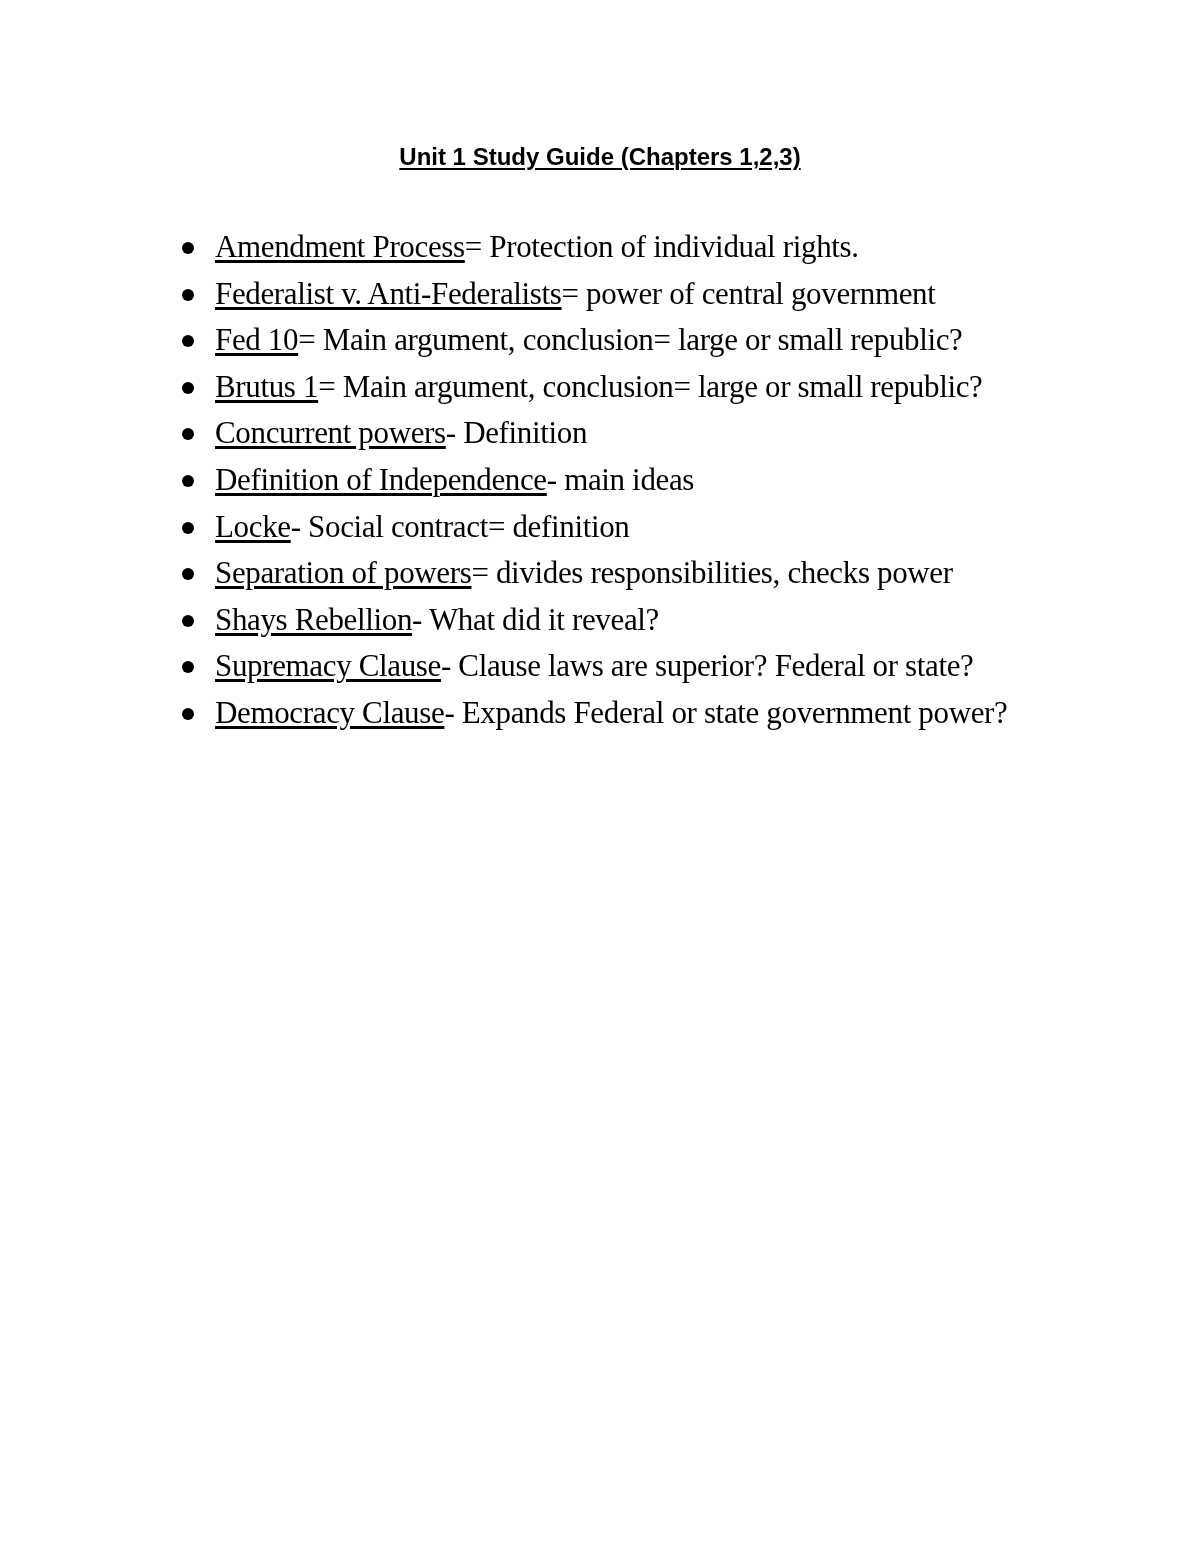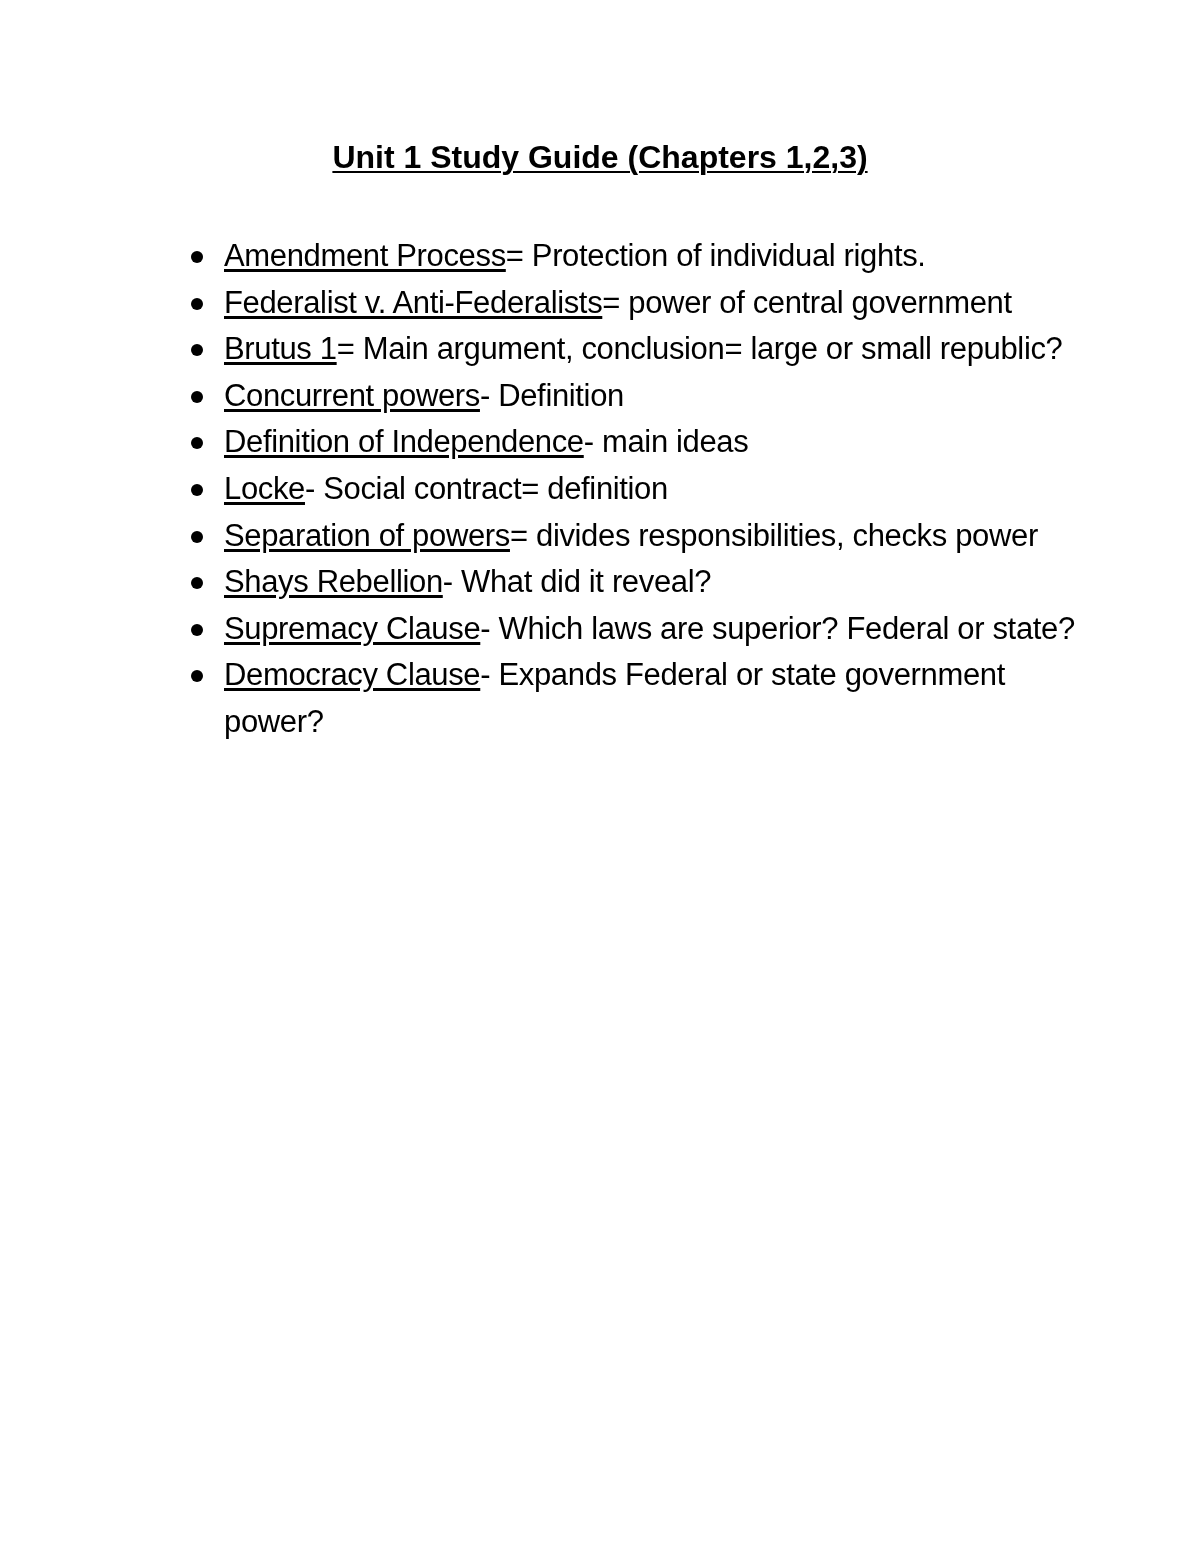--- a/index.html
+++ b/index.html
@@ -14,35 +14,36 @@
       overflow: hidden;
       font-family: "Liberation Sans", sans-serif;
       color: #000000;
     }
     .title {
       position: absolute;
       top: 141px;
       left: 0;
       width: 1200px;
       text-align: center;
-      font-size: 32px;
+      font-size: 24px;
       font-weight: bold;
       text-decoration: underline;
       text-decoration-thickness: 2px;
       text-underline-offset: 3px;
       line-height: 32px;
     }
     .list {
       position: absolute;
       top: 221px;
       left: 0;
-      margin: 12px;
+      margin: 3px;
       padding: 0;
       list-style: none;
       width: 1100px;
+      font-family: Liberation Serif, serif;
     }
     .item {
       position: relative;
       padding-left: 212px;
       font-size: 31px;
       line-height: 46.6px;
       letter-spacing: -0.35px;
       white-space: normal;
       width: 860px;
     }
@@ -63,22 +64,23 @@
   </style>
 </head>
 <body>
 
 <div>
   <div class="title">Unit 1 Study Guide (Chapters 1,2,3)</div>
 
   <ul class="list">
     <li class="item"><span class="bullet"></span><span class="term">Amendment Process</span><span>= Protection of individual rights.</span></li>
     <li class="item"><span class="bullet"></span><span class="term">Federalist v. Anti-Federalists</span><span>= power of central government</span></li>
+    <li class="item"><span class="bullet"></span><span class="term">Fed 10</span><span>= Main argument, conclusion= large or small republic?</span></li>
     <li class="item"><span class="bullet"></span><span class="term">Brutus 1</span><span>= Main argument, conclusion= large or small republic?</span></li>
     <li class="item"><span class="bullet"></span><span class="term">Concurrent powers</span><span>- Definition</span></li>
     <li class="item"><span class="bullet"></span><span class="term">Definition of Independence</span><span>- main ideas</span></li>
     <li class="item"><span class="bullet"></span><span class="term">Locke</span><span>- Social contract= definition</span></li>
     <li class="item"><span class="bullet"></span><span class="term">Separation of powers</span><span>= divides responsibilities, checks power</span></li>
     <li class="item"><span class="bullet"></span><span class="term">Shays Rebellion</span><span>- What did it reveal?</span></li>
-    <li class="item"><span class="bullet"></span><span class="term">Supremacy Clause</span><span>- Which laws are superior? Federal or state?</span></li>
+    <li class="item"><span class="bullet"></span><span class="term">Supremacy Clause</span><span>- Clause laws are superior? Federal or state?</span></li>
     <li class="item"><span class="bullet"></span><span class="term">Democracy Clause</span><span>- Expands Federal or state government power?</span></li>
   </ul>
 </div>
 
 </body></html>

